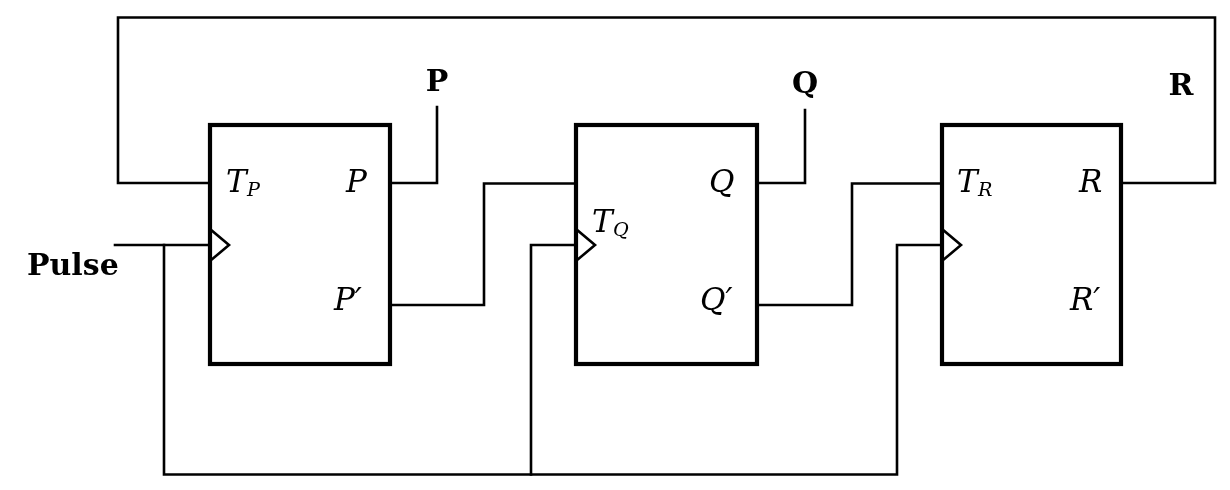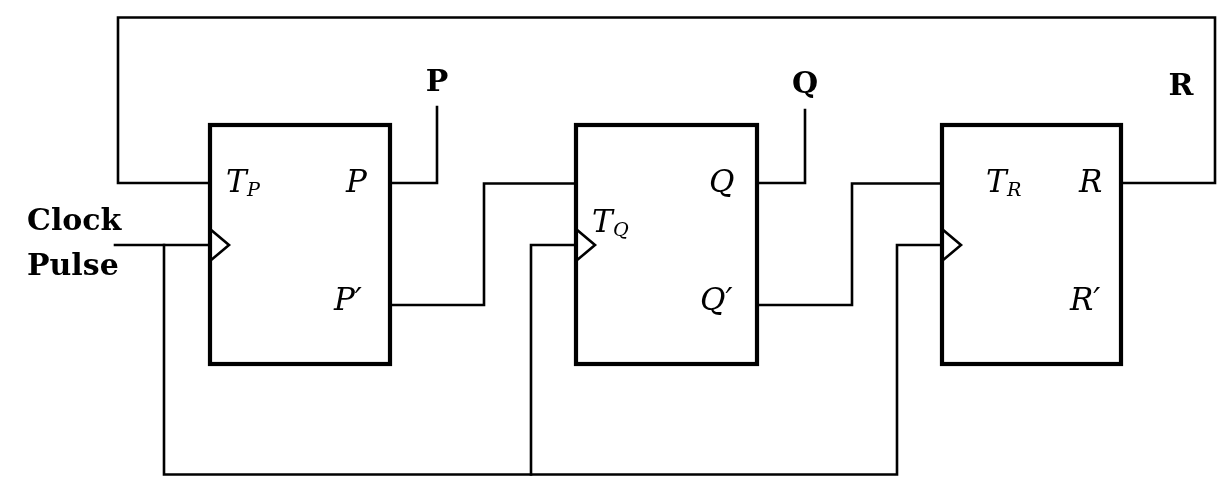--- a/index.html
+++ b/index.html
@@ -58,32 +58,31 @@
       <rect x="210" y="125" width="180" height="239" stroke-width="4.2"></rect>
       <rect x="576" y="125" width="181" height="239" stroke-width="4.2"></rect>
       <rect x="942" y="125" width="179" height="239" stroke-width="4.2"></rect>
 
       <polyline points="210,229 229,245 210,261"></polyline>
       <polyline points="576,229 595,245 576,261"></polyline>
       <polyline points="942,229 961,245 942,261"></polyline>
     </g>
   </svg>
 
-  <div class="lbl bld" style="left:27px; top:205px;">Clock</div>
   <div class="lbl bld" style="left:27px; top:250px;">Pulse</div>
 
   <div class="lbl bld tap" style="left:420px; top:66px; width:34px;">P</div>
   <div class="lbl bld tap" style="left:788px; top:68px; width:34px;">Q</div>
   <div class="lbl bld tap" style="left:1160px; top:70px; width:42px;">R</div>
 
   <div class="lbl it" style="left:226px; top:166px;"><span>T</span><span class="ffsub">P</span></div>
   <div class="lbl it" style="left:346px; top:166px;">P</div>
   <div class="lbl it" style="left:334px; top:284px;">P′</div>
 
   <div class="lbl it" style="left:592px; top:166px;margin-top:40px;"><span>T</span><span class="ffsub">Q</span></div>
   <div class="lbl it" style="left:709px; top:166px;">Q</div>
   <div class="lbl it" style="left:700px; top:284px;">Q′</div>
 
-  <div class="lbl it" style="left:986px; top:166px;"><span>T</span><span class="ffsub">R</span></div>
+  <div class="lbl it" style="left:957px; top:166px;"><span>T</span><span class="ffsub">R</span></div>
   <div class="lbl it" style="left:1079px; top:166px;">R</div>
   <div class="lbl it" style="left:1070px; top:284px;">R′</div>
 
 </div>
 
 </body></html>

